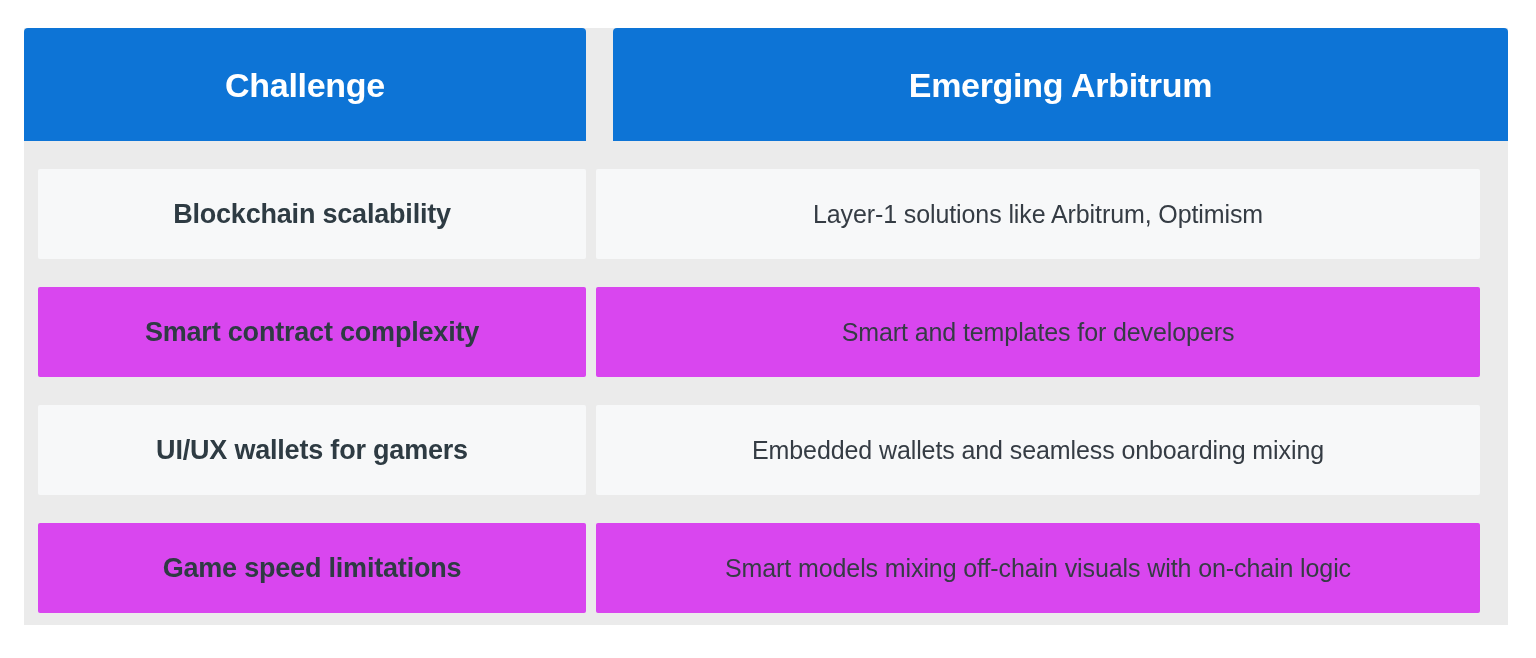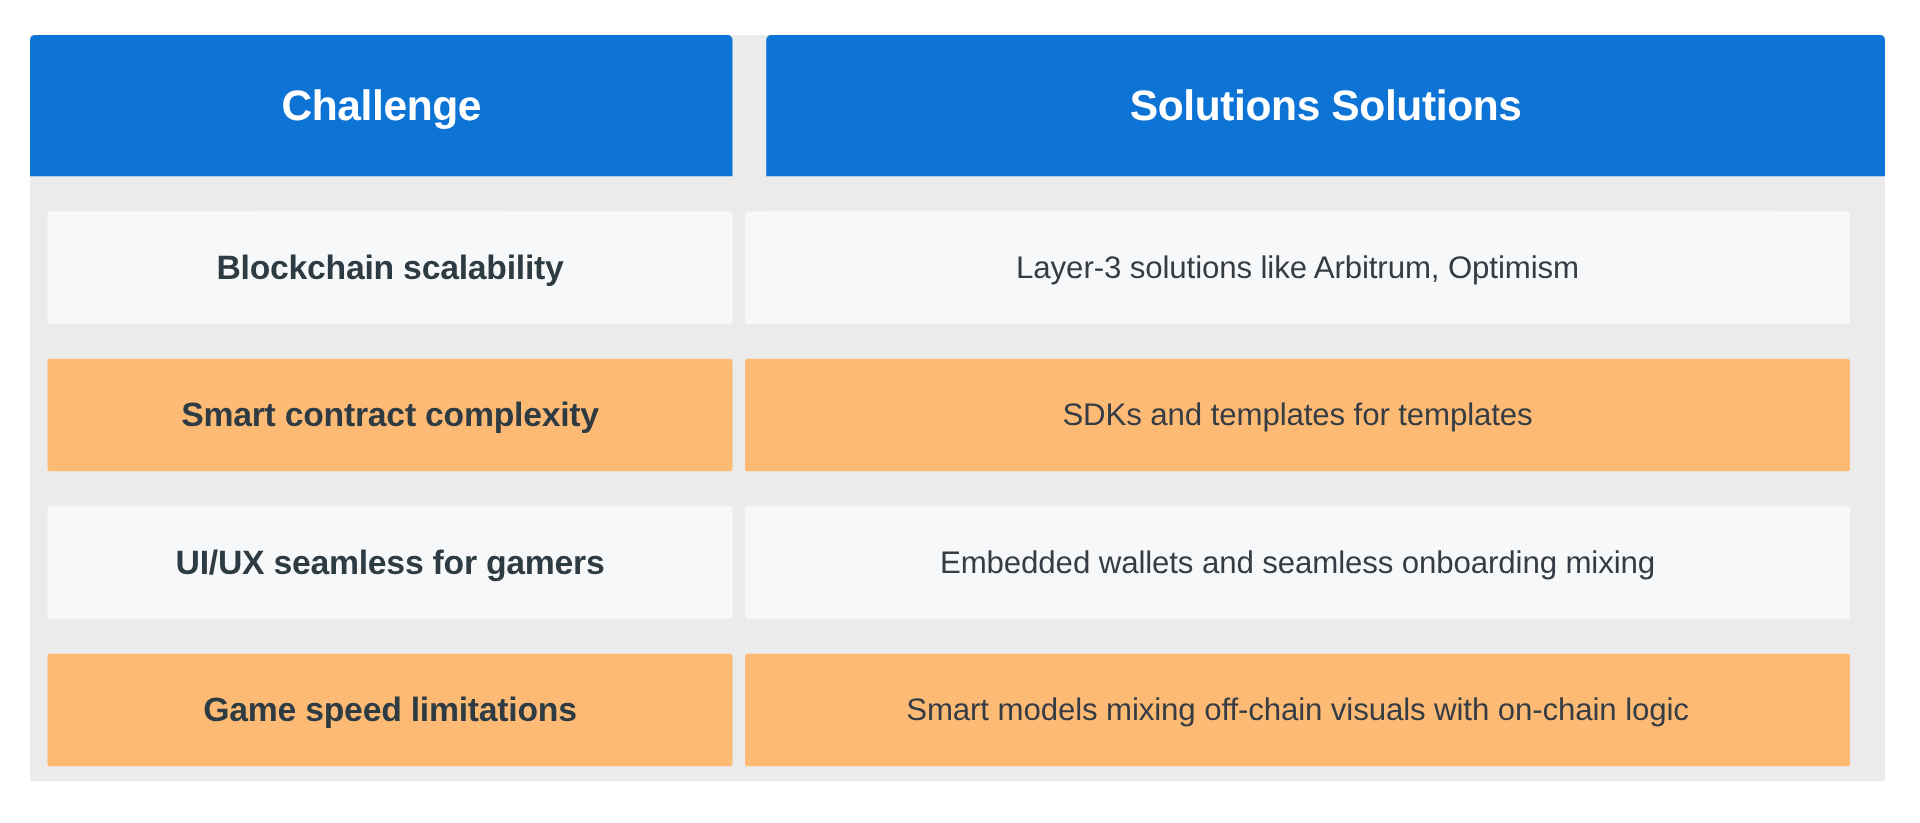--- a/index.html
+++ b/index.html
@@ -84,46 +84,46 @@
   .cell.col-solutions {
     flex: 1 1 auto;
     margin-right: 28px;
     color: #353c44;
     font-size: 25px;
     font-weight: 400;
     letter-spacing: -0.1px;
   }
 
   .row-odd  .cell { background: #f7f8f9; }
-  .row-even .cell { background: #fdba74; }
+  .row-even .cell { background: #d946ef; }
 </style>
 </head>
 <body>
 
 <div class="table-wrap">
 
   <div class="table-head">
     <div class="head-cell col-challenge">Challenge</div>
-    <div class="head-cell col-solutions">Solutions Solutions</div>
+    <div class="head-cell col-solutions">Emerging Arbitrum</div>
   </div>
 
   <div class="table-body">
 
     <div class="table-row row-odd">
       <div class="cell col-challenge">Blockchain scalability</div>
-      <div class="cell col-solutions">Layer-3 solutions like Arbitrum, Optimism</div>
+      <div class="cell col-solutions">Layer-1 solutions like Arbitrum, Optimism</div>
     </div>
 
     <div class="table-row row-even">
       <div class="cell col-challenge">Smart contract complexity</div>
-      <div class="cell col-solutions">SDKs and templates for templates</div>
+      <div class="cell col-solutions">Smart and templates for developers</div>
     </div>
 
     <div class="table-row row-odd">
-      <div class="cell col-challenge">UI/UX seamless for gamers</div>
+      <div class="cell col-challenge">UI/UX wallets for gamers</div>
       <div class="cell col-solutions">Embedded wallets and seamless onboarding mixing</div>
     </div>
 
     <div class="table-row row-even">
       <div class="cell col-challenge">Game speed limitations</div>
       <div class="cell col-solutions">Smart models mixing off-chain visuals with on-chain logic</div>
     </div>
 
   </div>
 </div>

